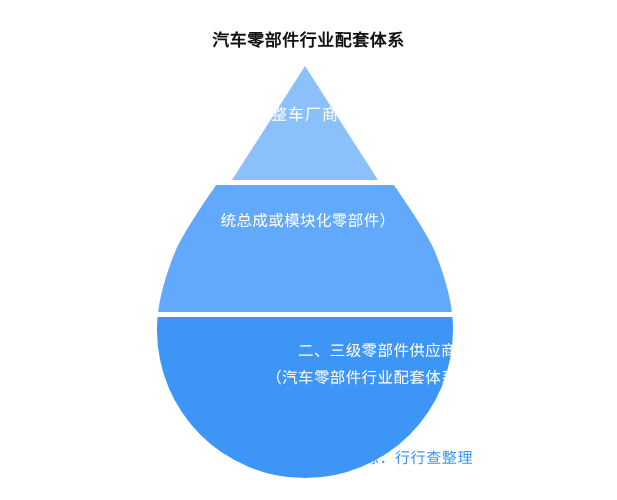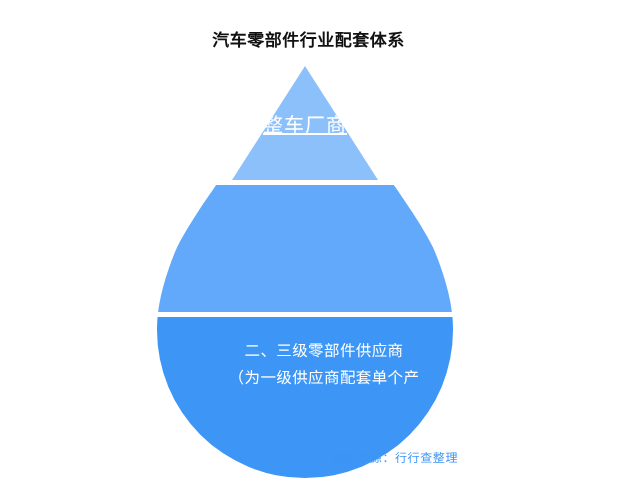--- a/index.html
+++ b/index.html
@@ -56,53 +56,53 @@
   
   .layer-text {
     position: absolute;
     color: #ffffff;
     text-align: center;
     white-space: nowrap;
     pointer-events: none;
   }
   .tier-top {
     left: 205px;
-    top: 114px;
+    top: 104px;
     width: 200px;
-    font-size: 20px;
+    font-size: 16px;
     line-height: 22px;
     letter-spacing: 1px;
-    text-decoration: underline;
   }
   .tier-mid {
     left: 158px;
     top: 208px;
     width: 300px;
     font-size: 15.5px;
     line-height: 27px;
     letter-spacing: 0.4px;
   }
   .tier-bot {
-    left: 174px;
+    left: 157px;
     top: 338px;
     width: 300px;
     font-size: 15.5px;
     line-height: 27px;
     letter-spacing: 0.4px;
+    text-align: right;
   }
   .tier-line { display: block; }
 
   
   .source {
     position: absolute;
     left: 300px;
     top: 448px;
     width: 190px;
     text-align: center;
-    font-size: 12px;
+    font-size: 15px;
     color: #3d95f5;
     letter-spacing: 0.6px;
     line-height: 20px;
     white-space: nowrap;
   }
 </style>
 </head>
 <body>
 
 <div class="canvas">
@@ -133,22 +133,23 @@
         <rect x="0" y="317" width="617" height="170" fill="#3d95f5"></rect>
       </g>
     </svg>
   </div>
 
   <div class="layer-text tier-top">
     <span class="tier-line">整车厂商</span>
   </div>
 
   <div class="layer-text tier-mid">
+    <span class="tier-line">统总成或模块化零部件）</span>
   </div>
 
   <div class="layer-text tier-bot">
     <span class="tier-line">二、三级零部件供应商</span>
-    <span class="tier-line">（为一级供应商配套单个产</span>
+    <span class="tier-line">（汽车零部件行业配套体系</span>
   </div>
 
   <div class="source">资料来源：行行查整理</div>
 
 </div>
 
 </body></html>

